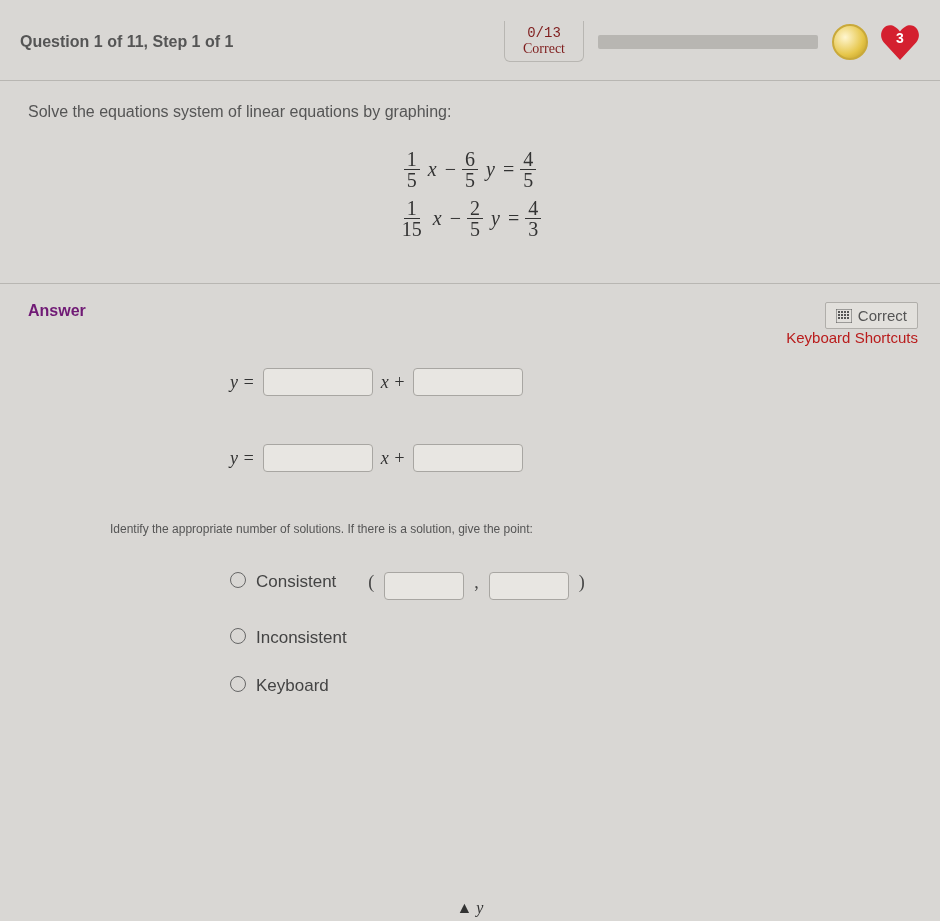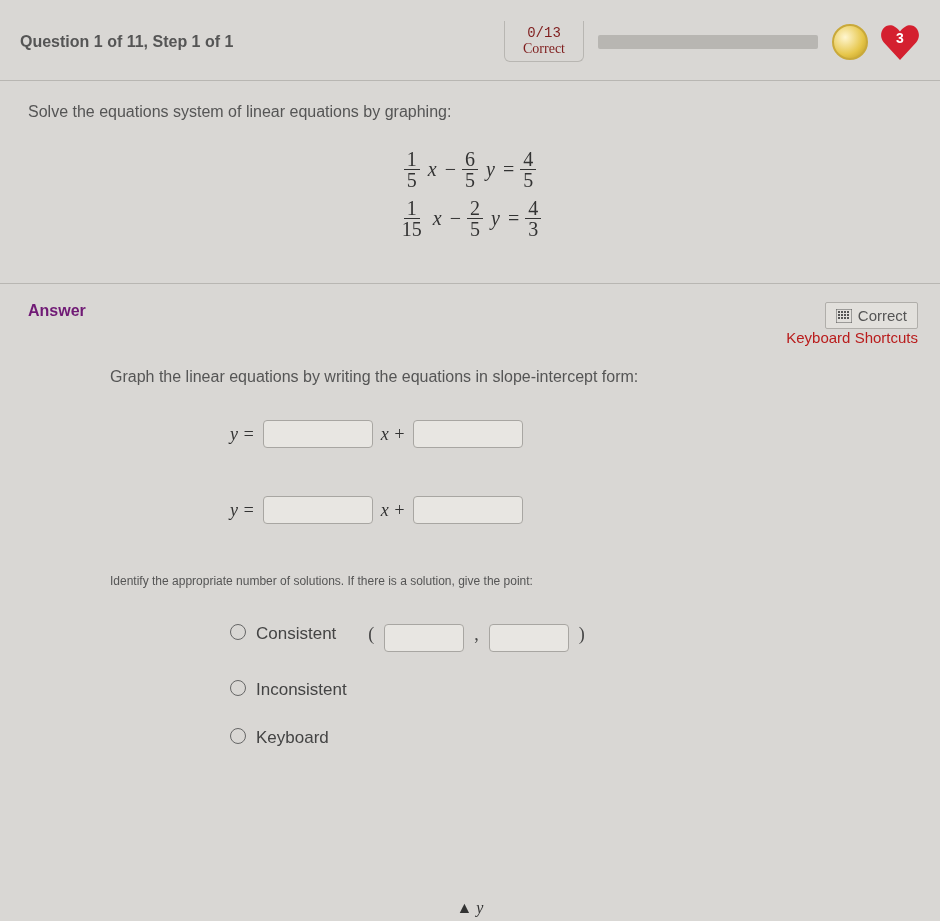--- a/index.html
+++ b/index.html
@@ -192,21 +192,20 @@
           <rect x="8" y="8" width="2" height="2" fill="#555"></rect>
           <rect x="11" y="8" width="2" height="2" fill="#555"></rect>
       </svg>
       <span>Correct</span>
     </button>
     <a class="kbd-link">Keyboard Shortcuts</a>
   </div>
 </div>
 
 <div class="answer-body">
-  <div class="instr">Graph the linear equations by writing the equations in slope-intercept form:</div>
 
   <div class="eq-line">
     <span>y =</span>
     <input class="textbox" style="">
     <span>x +</span>
     <input class="textbox" style="">
   </div>
 
   <div class="eq-line">
     <span>y =</span>

